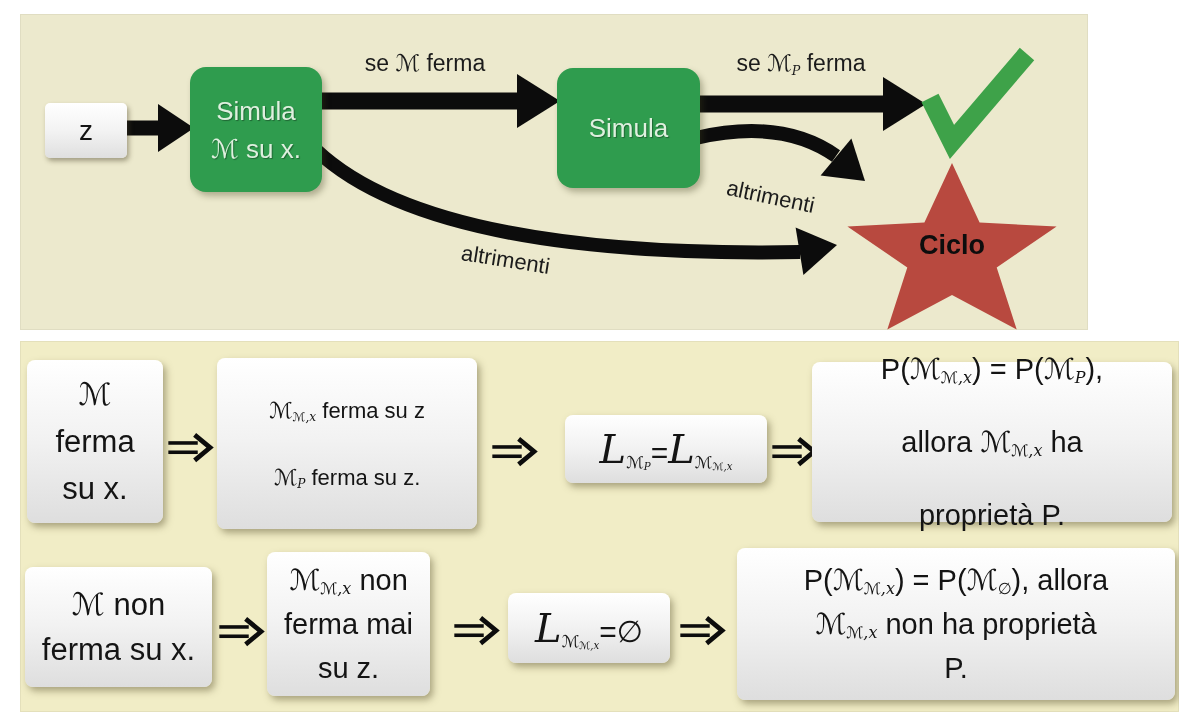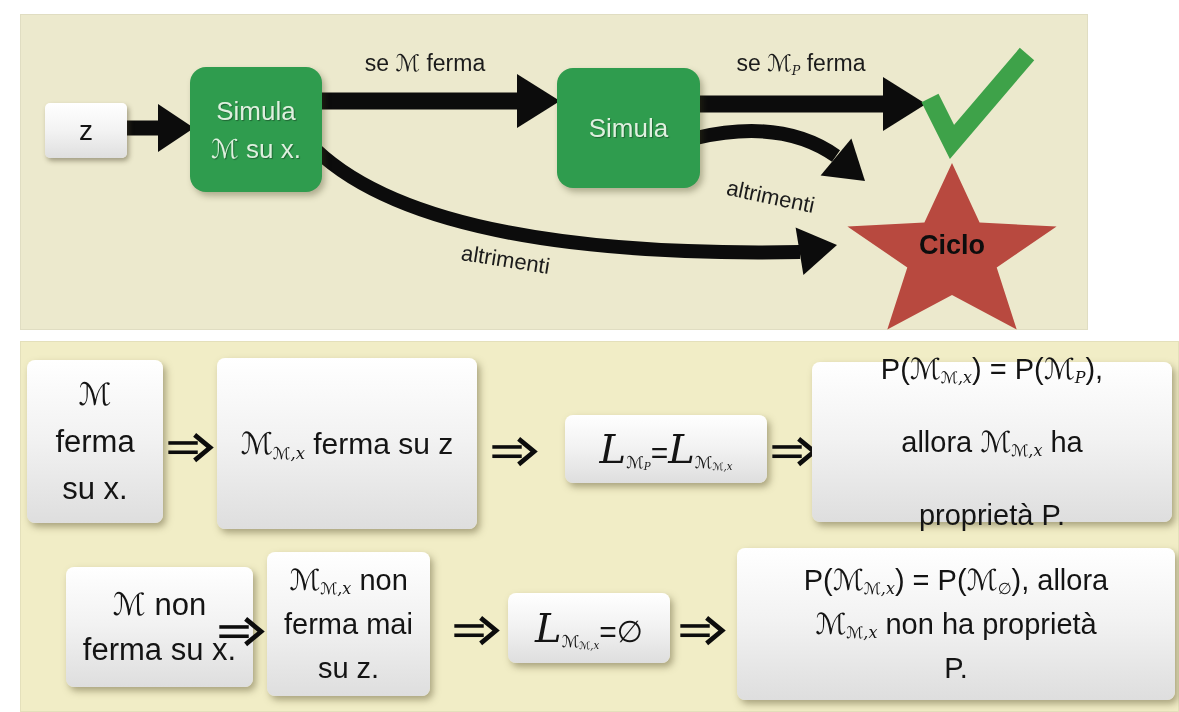--- a/index.html
+++ b/index.html
@@ -43,24 +43,24 @@
   sub.ms{font-size:0.55em;font-family:"DejaVu Serif","DejaVu Sans",serif;font-style:italic;
     vertical-align:baseline;position:relative;top:0.28em;line-height:0;}
   sub.mss{font-size:0.62em;font-family:"DejaVu Serif","DejaVu Sans",serif;font-style:italic;
     vertical-align:baseline;position:relative;top:0.25em;line-height:0;}
 
   .wbox{position:absolute;background:linear-gradient(180deg,#ffffff 0%,#f2f2f2 48%,#dedede 100%);
     border-radius:8px;box-shadow:3px 4px 7px rgba(100,92,55,0.5);color:var(--ink);
     display:flex;flex-direction:column;align-items:center;justify-content:center;
     text-align:center;}
   .b1a{left:7px;top:19px;width:136px;height:163px;font-size:31px;line-height:47px;}
-  .b1b{left:197px;top:17px;width:260px;height:171px;font-size:30px;line-height:47px;gap:20px;}
+  .b1b{left:197px;top:17px;width:260px;height:171px;font-size:22px;line-height:47px;gap:20px;}
   .b1c{left:545px;top:74px;width:202px;height:68px;font-size:30px;}
   .b1d{left:792px;top:21px;width:360px;height:160px;font-size:29px;line-height:45px;gap:28px;}
-  .b2a{left:5px;top:226px;width:187px;height:120px;font-size:31px;line-height:45px;margin-left:41px;}
+  .b2a{left:5px;top:226px;width:187px;height:120px;font-size:31px;line-height:45px;}
   .b2b{left:247px;top:211px;width:163px;height:144px;font-size:29px;line-height:44px;}
   .b2c{left:488px;top:252px;width:162px;height:70px;font-size:30px;}
   .b2d{left:717px;top:207px;width:438px;height:152px;font-size:29px;line-height:44px;border-radius:8px;}
   .bigL{font-family:"DejaVu Serif","DejaVu Sans",serif;font-style:italic;font-size:40px;}
   .c-line{display:flex;align-items:baseline;justify-content:center;}
 
   .implies{position:absolute;width:48px;height:38px;}
   .imp-line{stroke:var(--arrow-black);stroke-width:4.6;}
   .imp-head{stroke:var(--arrow-black);stroke-width:6;fill:none;}
   .i1{left:146px;top:88px;}
@@ -135,20 +135,21 @@
 
     <svg class="implies i1" viewBox="0 0 62 40">
       <title>⇒</title>
       <line class="imp-line" x1="3" y1="13.5" x2="41" y2="13.5"></line>
       <line class="imp-line" x1="3" y1="25.5" x2="41" y2="25.5"></line>
       <polyline class="imp-head" points="37,3 57,19.5 37,36"></polyline>
     </svg>
 
     <div class="wbox b1b">
       <div><span class="scr">ℳ</span><sub class="ms">ℳ,x</sub><span> ferma su z</span></div>
+      <div><span class="scr">ℳ</span><sub class="ms">P</sub><span> ferma su z.</span></div>
     </div>
 
     <svg class="implies i2" viewBox="0 0 62 40">
       <line class="imp-line" x1="3" y1="13.5" x2="41" y2="13.5"></line>
       <line class="imp-line" x1="3" y1="25.5" x2="41" y2="25.5"></line>
       <polyline class="imp-head" points="37,3 57,19.5 37,36"></polyline>
     </svg>
 
     <div class="wbox b1c">
       <div class="c-line">

